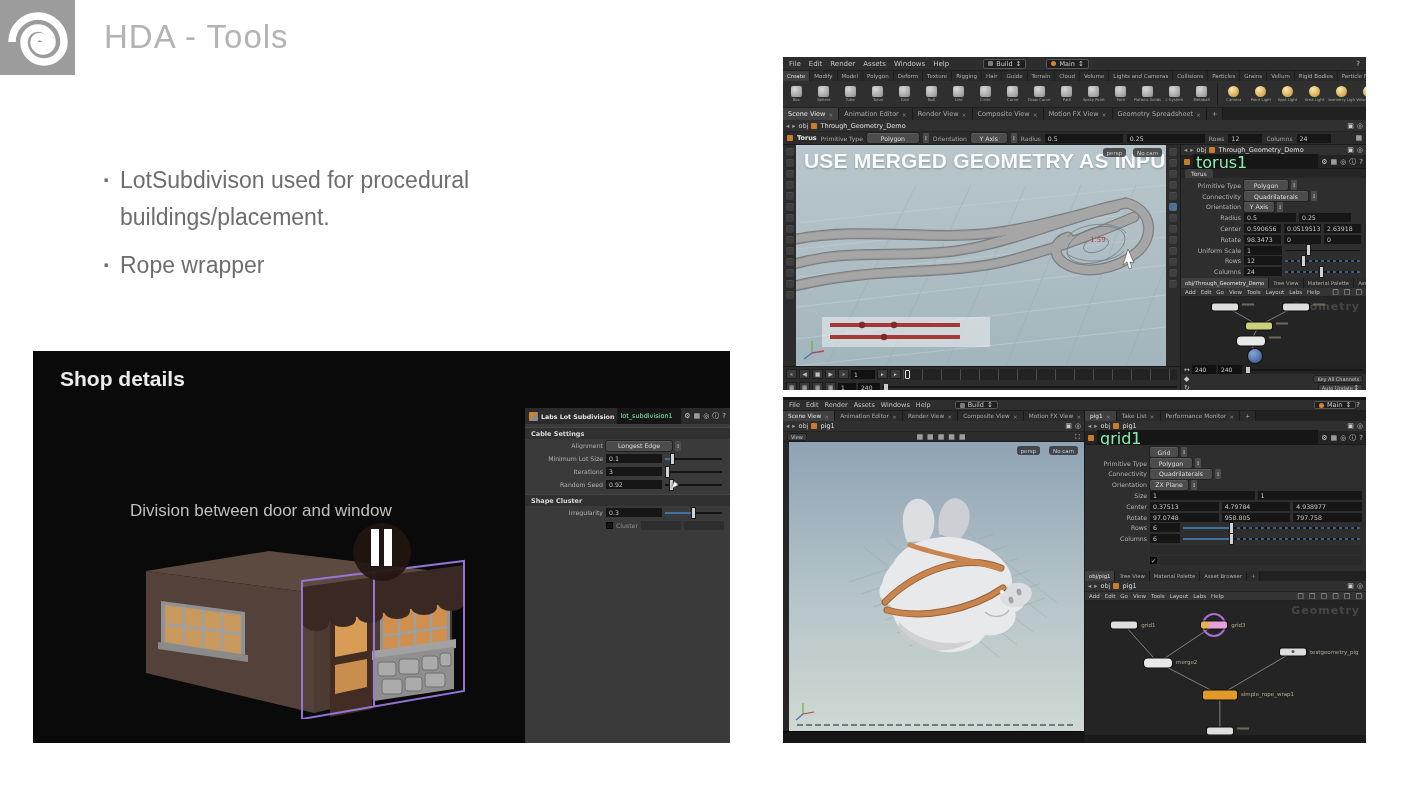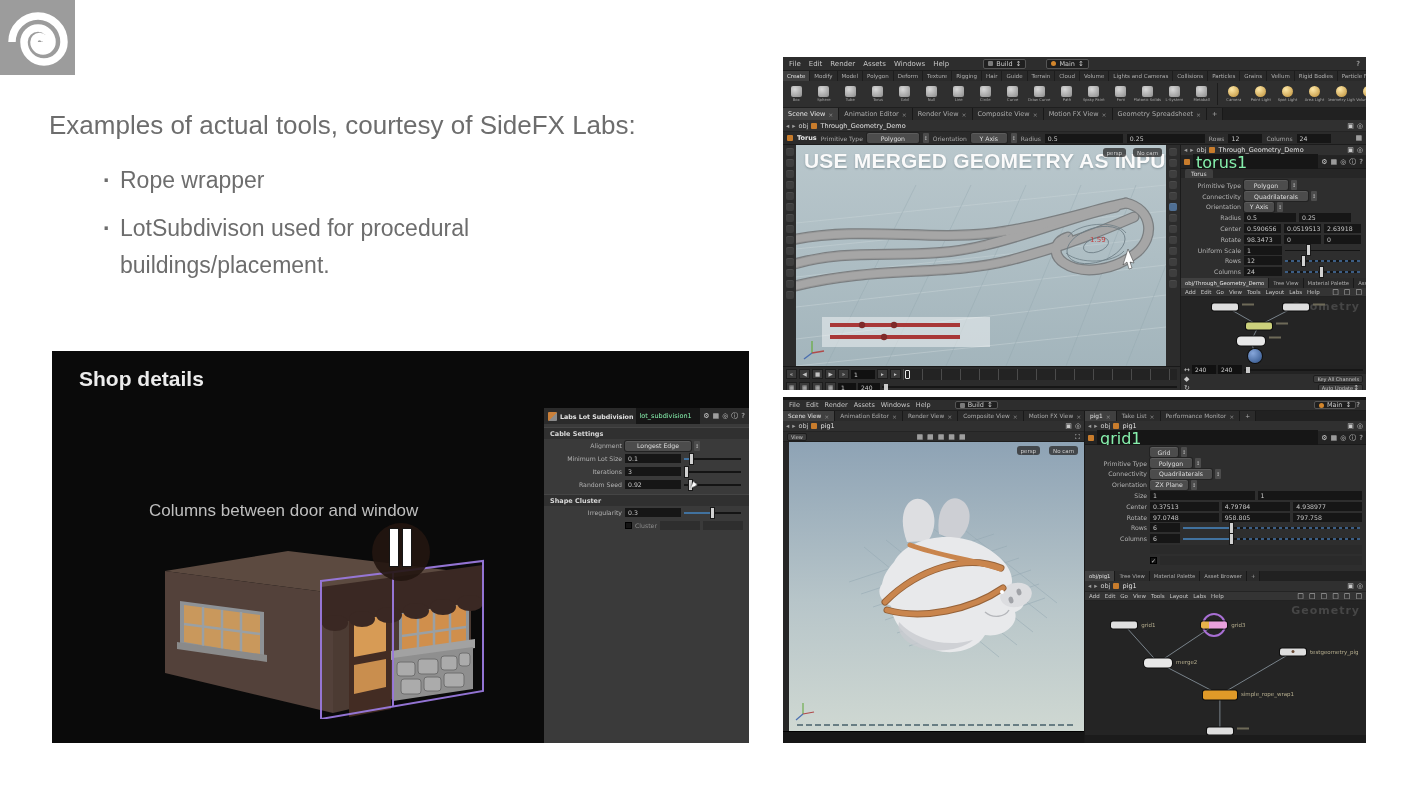--- a/index.html
+++ b/index.html
@@ -9,21 +9,21 @@
 
   
   #logo{position:absolute;left:0;top:0;width:75px;height:75px;background:#9c9c9c}
   #slide-title{position:absolute;left:104px;top:18px;font-size:33px;font-weight:300;letter-spacing:1px;color:#b3b3b3}
   #intro{position:absolute;left:49px;top:110px;font-size:26px;font-weight:300;color:#6d6d6d}
   #bullets{position:absolute;left:103px;top:162px;width:445px;list-style:none}
   #bullets li{position:relative;padding-left:17px;font-size:23px;font-weight:300;color:#6d6d6d;line-height:37px;margin-bottom:11px}
   #bullets li::before{content:"·";position:absolute;left:0;top:0;font-weight:700;color:#6d6d6d}
 
   
-  #shop{position:absolute;left:52px;top:351px;width:697px;height:392px;background:#0a0a0a;overflow:hidden}
+  #shop{position:absolute;left:33px;top:351px;width:697px;height:392px;background:#0a0a0a;overflow:hidden}
   #shop-title{position:absolute;left:27px;top:16px;font-size:21px;font-weight:700;color:#ececec}
   #shop-caption{position:absolute;left:97px;top:150px;font-size:17px;color:#bfbfbf}
   #pause-circle{position:absolute;left:320px;top:172px;width:58px;height:58px;border-radius:50%;background:#221510;opacity:.9}
   .pbar{position:absolute;top:178px;width:8px;height:37px;background:#fff;box-shadow:0 0 0 1px #161616}
   #shop-building{position:absolute;left:100px;top:190px;width:332px;height:178px}
 
   
   #lotpanel{position:absolute;left:492px;top:57px;width:205px;height:335px;background:#3a3a3a;font-family:"DejaVu Sans",sans-serif;font-size:6.5px;color:#c4c4c4}
   .lp-head{height:16px;background:#2b2b2b;display:flex;align-items:center;gap:3px;padding:0 4px}
   .lp-ico{width:9px;height:9px;background:linear-gradient(135deg,#c9803a 50%,#8a8a8a 50%);border-radius:1px;flex:none}
@@ -151,29 +151,29 @@
 <body>
 
 <div id="slide">
 
   <div id="logo">
     <svg width="75" height="75" viewBox="0 0 75 75">
       <path d="M12 42 A26 26 0 0 1 64 42 A20 20 0 0 1 24 42 A14 14 0 0 1 52 42 A9 9 0 0 1 34 42 A5.5 5.5 0 0 1 45 42 A3 3 0 0 1 39 42" fill="none" stroke="#ffffff" stroke-width="7.5"></path>
     </svg>
   </div>
 
-  <div id="intro">Examples of actual tools, courtesy of SideFX Labs:</div>
+  <div id="slide-title">HDA - Tools</div>
   <ul id="bullets">
+      <li>LotSubdivison used for procedural buildings/placement.</li>
       <li>Rope wrapper</li>
-      <li>LotSubdivison used for procedural buildings/placement.</li>
     </ul>
 
   <div id="shop">
     <div id="shop-title">Shop details</div>
-    <div id="shop-caption">Columns between door and window</div>
+    <div id="shop-caption">Division between door and window</div>
 
     <svg id="shop-building" viewBox="0 0 330 178">
       <polygon points="12,30 135,10 318,32 180,52" fill="#5c4a40"></polygon>
       <polygon points="12,30 180,52 180,172 12,132" fill="#53413a"></polygon>
       <polygon points="27,60 111,71 111,118 27,105" fill="#8e9296"></polygon>
       <polygon points="31,64 107,74 107,114 31,101" fill="#c9985c"></polygon>
       <path d="M50,66 L50,109 M69,69 L69,111 M88,71 L88,114 M31,83 L107,93" stroke="#9aa0a4" stroke-width="2.5" fill="none"></path>
       <polygon points="24,101 114,114 114,121 24,108" fill="#8a8a8a"></polygon>
       <polygon points="180,52 318,32 318,140 180,172" fill="#4c3b33"></polygon>
       <polygon points="196,70 238,64 238,168 196,176" fill="#432c23"></polygon>

